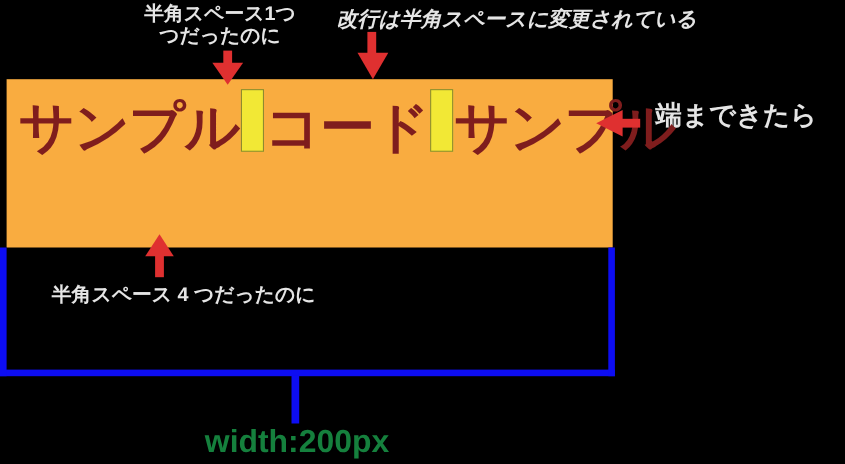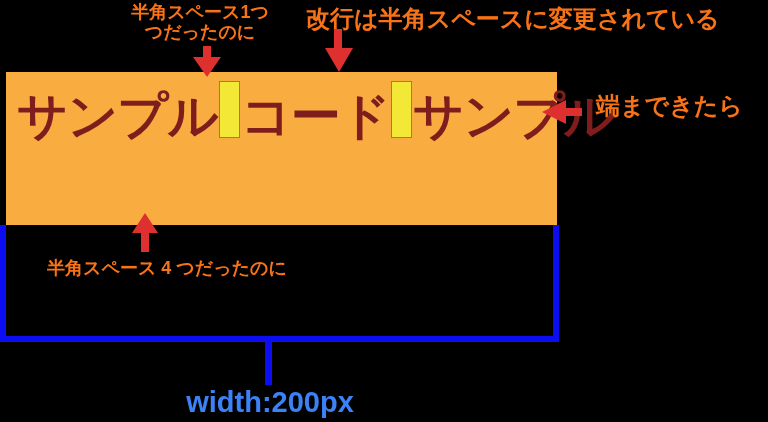--- a/index.html
+++ b/index.html
@@ -19,25 +19,25 @@
   }
   .box-line.l1{top:9px;}
   .box-line.l2{top:81px;}
   .hl-space{
     display:inline-block;width:19px;height:55px;
     background:#F2E835;border:1px solid #8F8A2E;
     vertical-align:-5px;margin:0 1px;
   }
   
   .ann{
-    position:absolute;color:#f97316;font-weight:bold;
+    position:absolute;color:#e5e5e5;font-weight:bold;
     font-size:18px;line-height:20px;white-space:nowrap;
   }
   .ann-top-left{left:103px;top:2px;width:194px;text-align:center;}
-  .ann-top-right{left:306px;top:9px;font-size:24px;}
+  .ann-top-right{left:306px;top:9px;font-size:19px;font-style:italic;}
   .ann-right{left:596px;top:94px;font-size:24px;line-height:23px;text-align:left;}
   .ann-bottom{left:4px;top:258px;width:326px;text-align:center;}
   
   .arr{position:absolute;}
   .arr .shaft{position:absolute;background:#DF3030;}
   .tri{position:absolute;width:0;height:0;}
   
   .a1-shaft{left:203px;top:46px;width:8px;height:13px;}
   .a1-head{left:193px;top:57px;border-left:14px solid transparent;
            border-right:14px solid transparent;border-top:20px solid #DF3030;}
@@ -56,21 +56,21 @@
   
   .bracket{
     position:absolute;left:0;top:225px;width:559px;height:117px;
     box-sizing:border-box;
     border-left:6px solid #0D0DF2;border-right:6px solid #0D0DF2;
     border-bottom:6px solid #0D0DF2;
   }
   .bracket-stem{position:absolute;left:265px;top:341px;width:7px;height:44px;background:#0D0DF2;}
   .width-label{
     position:absolute;left:140px;top:387px;width:260px;text-align:center;
-    color:#3b82f6;font-size:29px;line-height:30px;font-weight:bold;
+    color:#15803d;font-size:29px;line-height:30px;font-weight:bold;
     letter-spacing:0px;white-space:nowrap;
   }
 </style>
 </head>
 <body>
 
 <div class="stage">
 
   <div class="ann ann-top-left">
     <div>半角スペース1つ</div>

